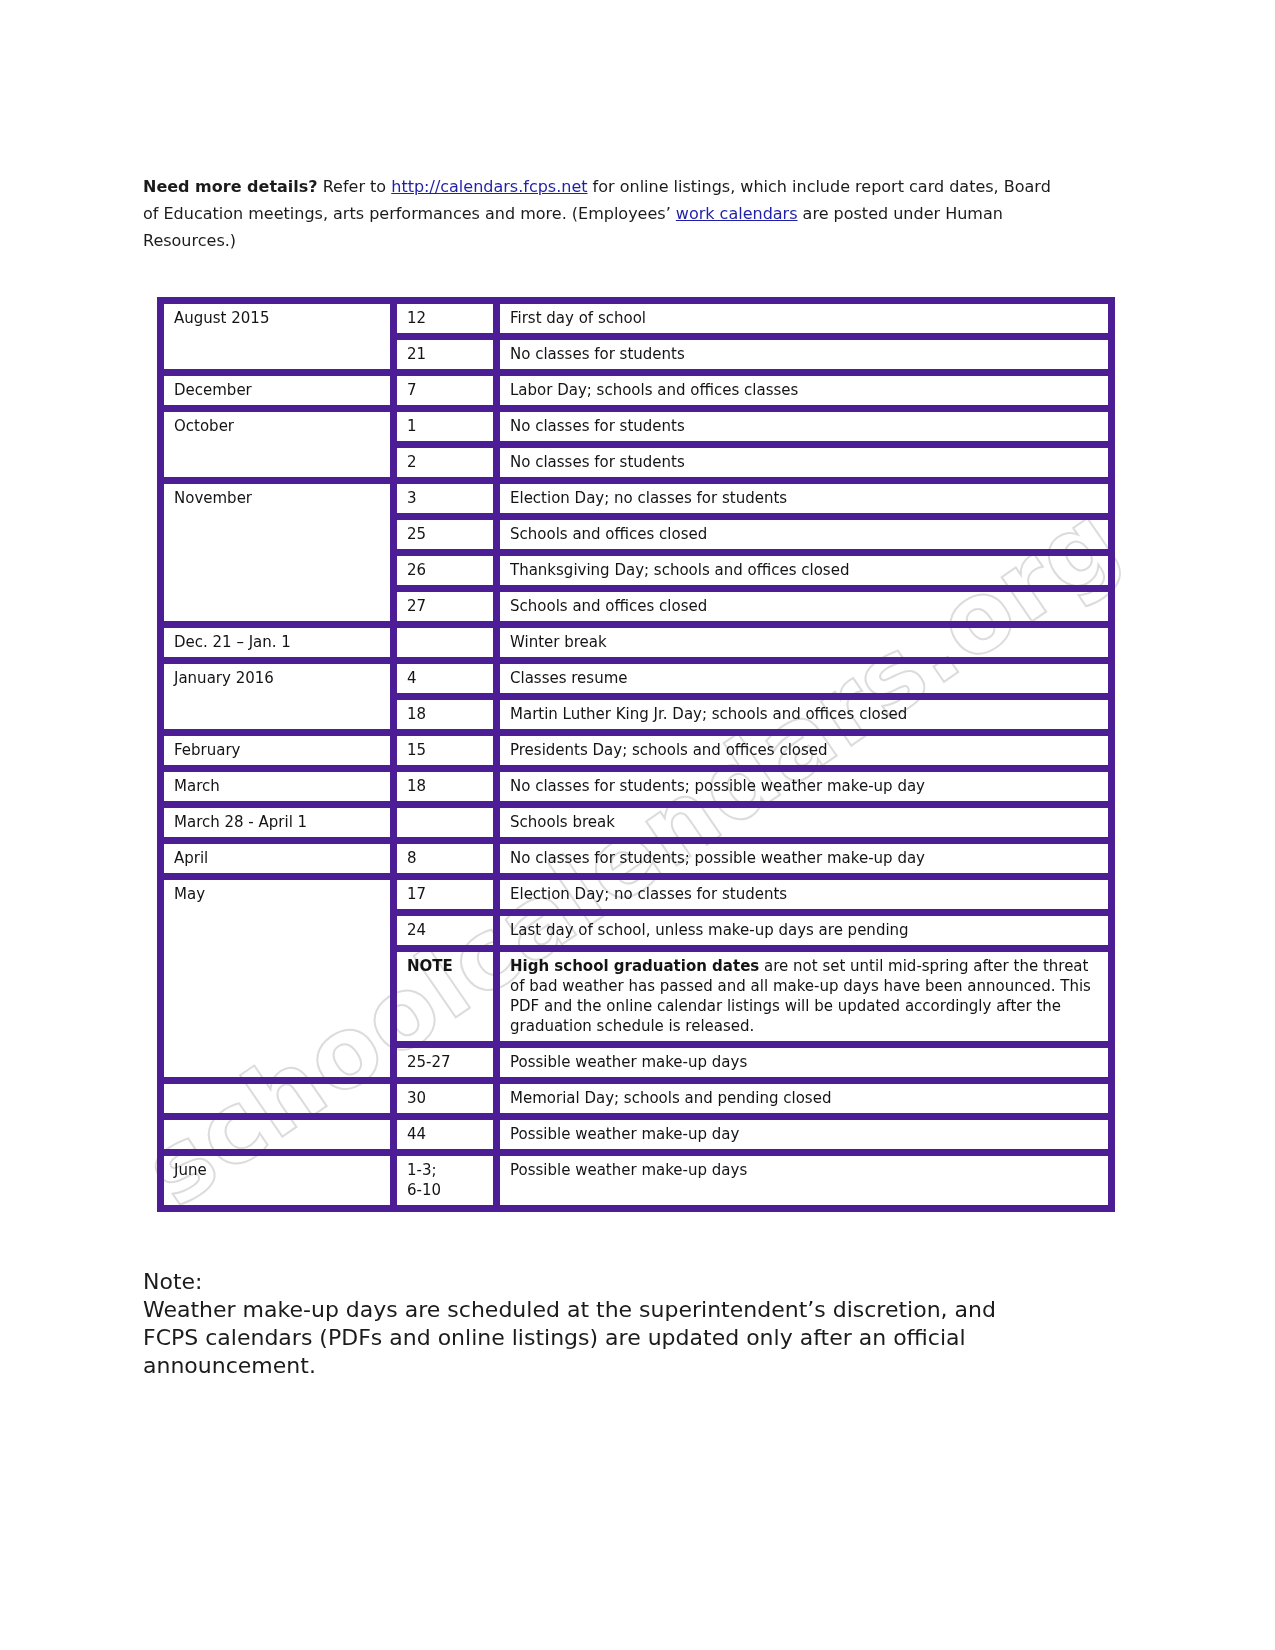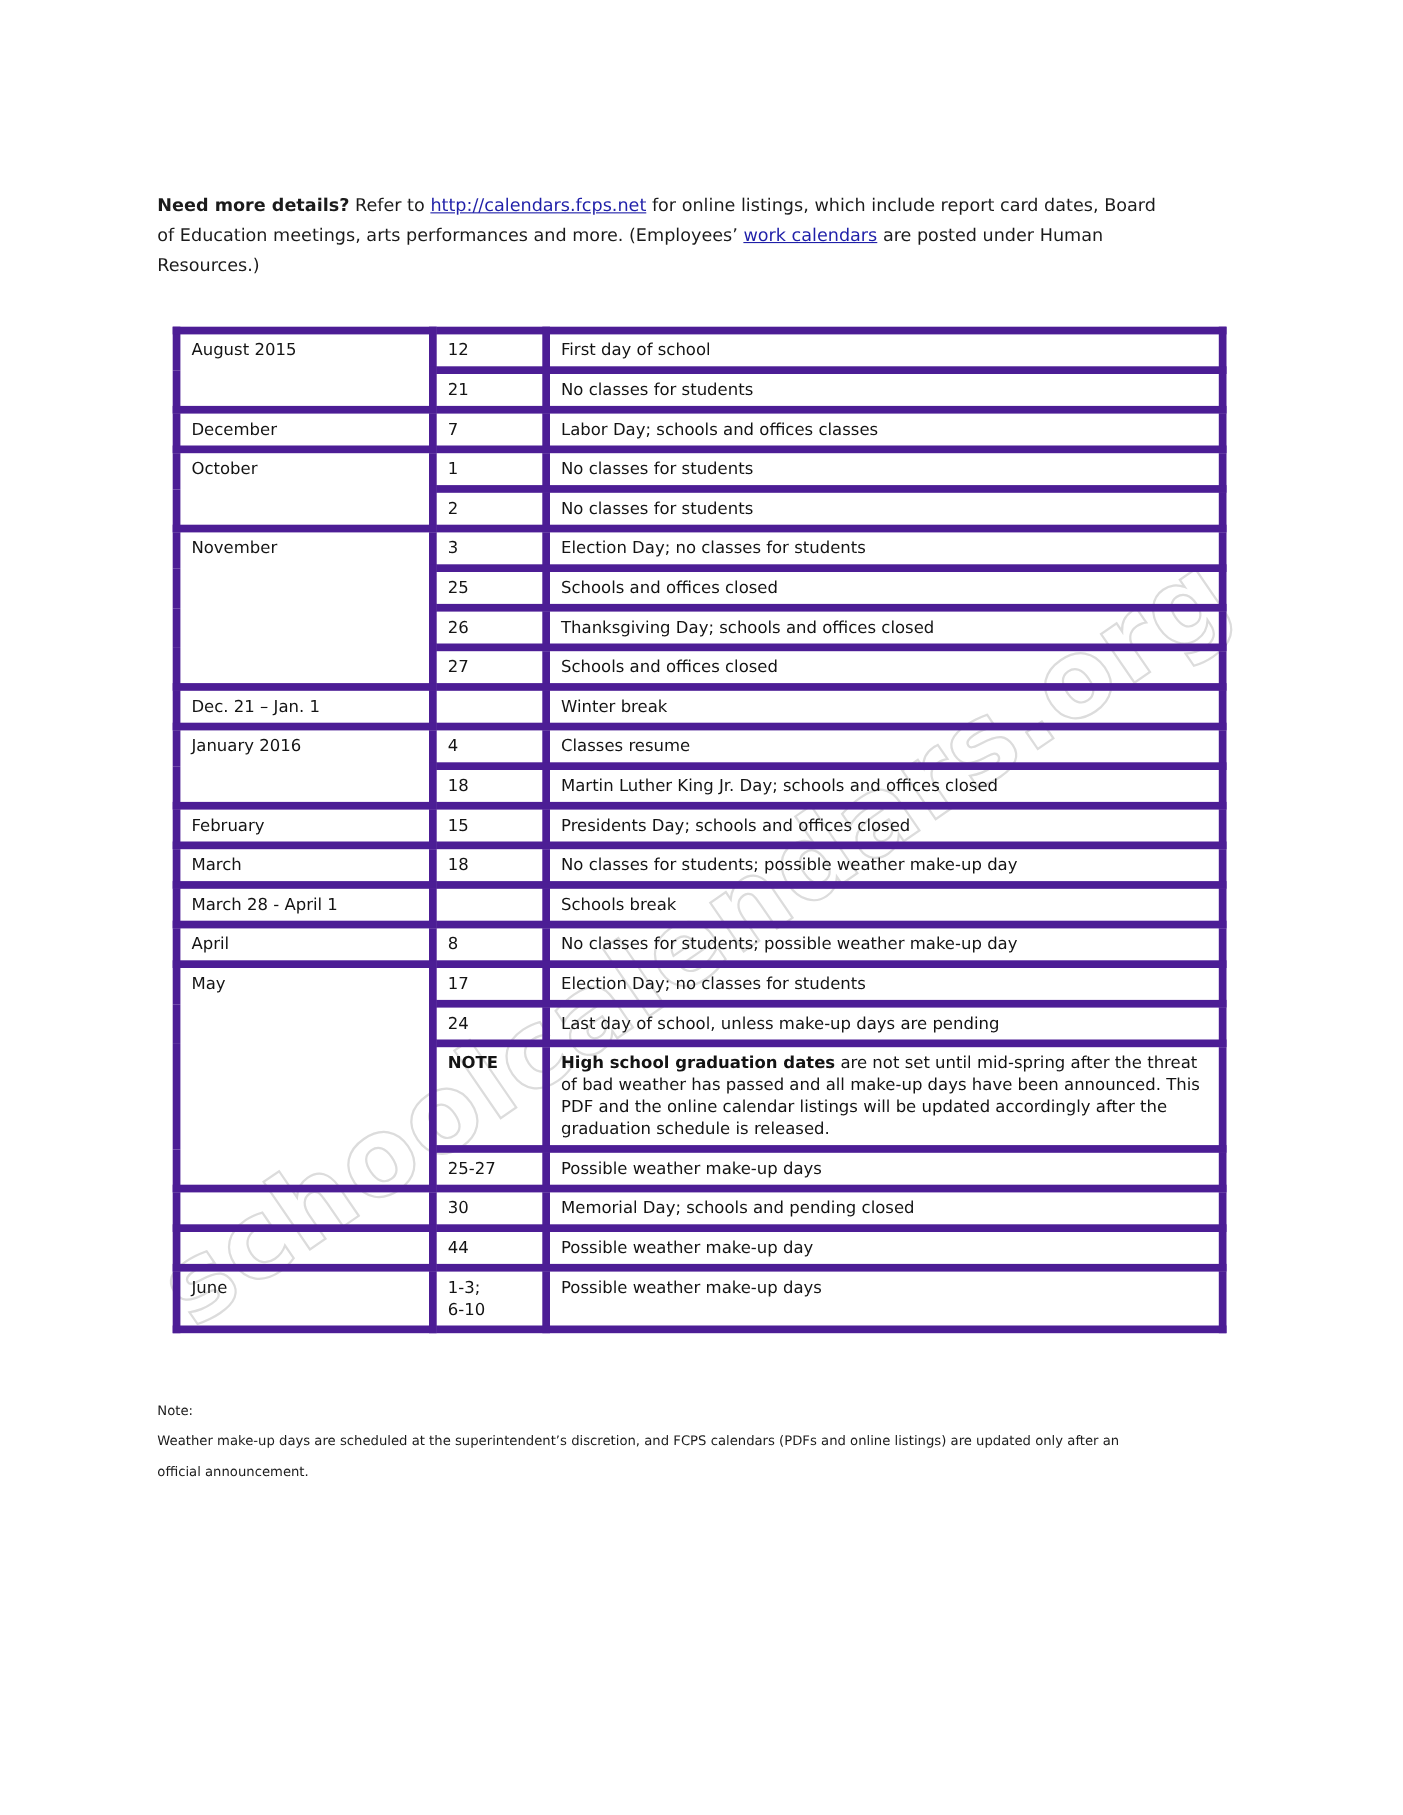--- a/index.html
+++ b/index.html
@@ -59,21 +59,21 @@
     line-height:20px;
     background:transparent;
   }
   td.month-middle {vertical-align:middle;}
   td.day-bold {font-weight:bold;margin-left:29px;}
   td.day-multiline {white-space:pre-line;}
   .event-bold {font-weight:bold;}
   .note-block {
     margin-top:56px;
     width:912px;
-    font-size:12px; line-height:28px;
+    font-size:22px; line-height:28px;
   }
 </style>
 </head>
 <body>
 
 <div class="page">
 
   <div class="watermark">schoolcalendars.org</div>
 
   <div class="content">

